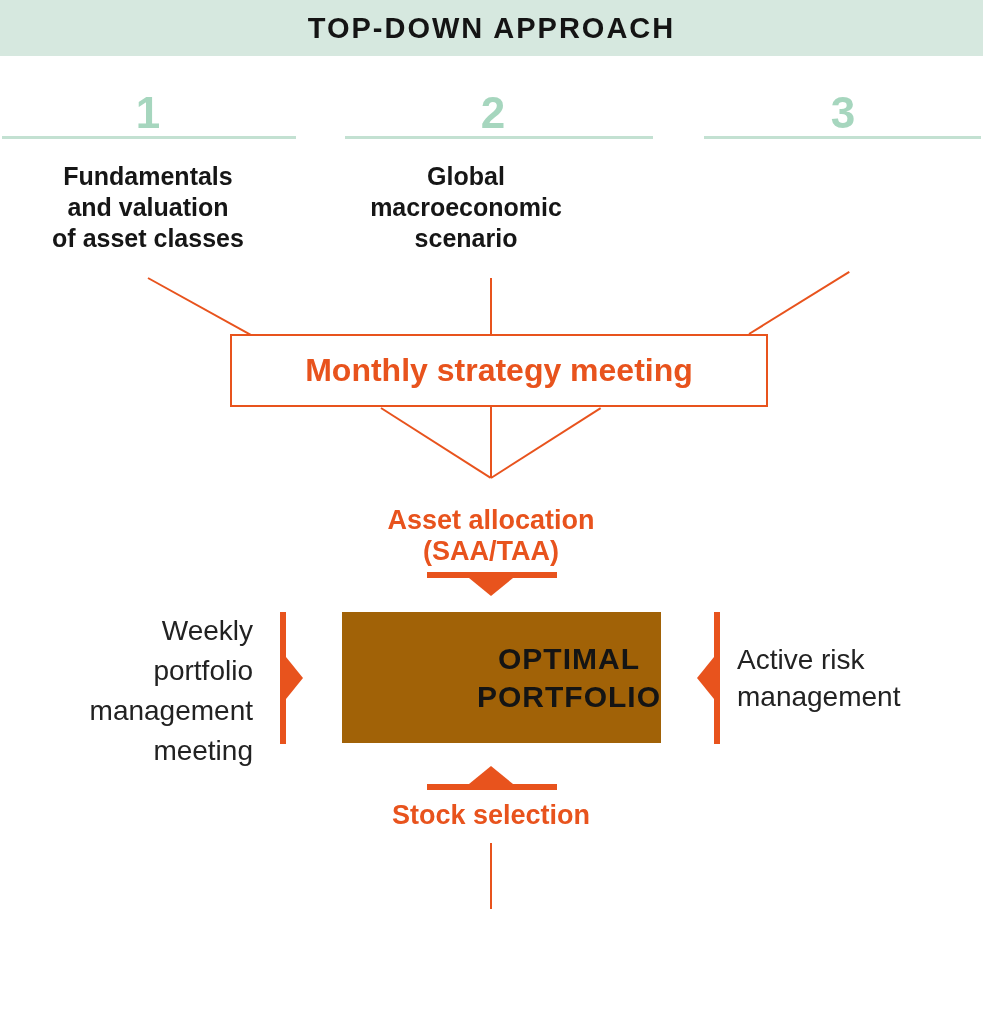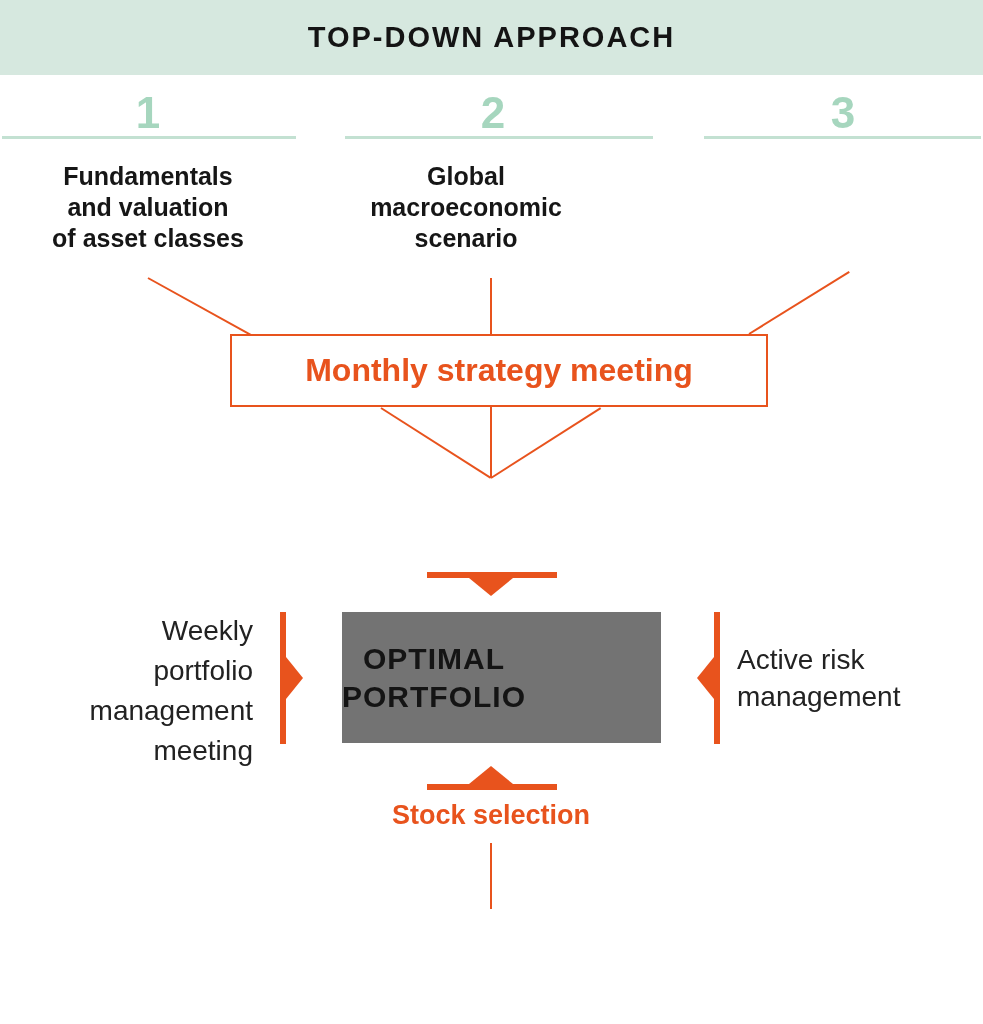--- a/index.html
+++ b/index.html
@@ -13,21 +13,21 @@
   }
   .abs { position: absolute; }
 
   
   .banner {
     left: 0; width: 983px;
     background: #d6e8df;
     display: flex; flex-direction: column;
     align-items: center; justify-content: center;
   }
-  .banner-top { top: 0; height: 75px; justify-content: center; }
+  .banner-top { top: 0; height: 56px; justify-content: center; }
   .banner-bottom { top: 909px; height: 115px; justify-content: flex-start; padding-top: 22px; box-sizing: border-box; }
   .banner-title {
     font-size: 29px; font-weight: 700; color: #141414;
     letter-spacing: 2px; white-space: nowrap;
   }
   .banner-subtitle {
     margin-top: 11px;
     font-size: 24px; font-weight: 700; color: #141414;
     letter-spacing: 0.5px; white-space: nowrap;
   }
@@ -96,22 +96,22 @@
   .tri-left {
     left: 697px; top: 657px;
     border-top: 21px solid transparent;
     border-bottom: 21px solid transparent;
     border-right: 17px solid #e8531d;
   }
 
   
   .portfolio-box {
     left: 342px; top: 612px; width: 319px; height: 131px;
-    background: #737373;
-    display: flex; align-items: center; justify-content: flex-start;
+    background: #a16207;
+    display: flex; align-items: center; justify-content: flex-end;
     text-align: center;
   }
   .portfolio-box span {
     font-size: 30px; font-weight: 700; color: #141414;
     letter-spacing: 1px; line-height: 38px; white-space: pre-line;
   }
 
   
   .side-note {
     font-size: 28px; font-weight: 400; color: #222222;
@@ -149,20 +149,22 @@
   <div class="abs oline diag" style="left:749px; top:333px; width:118px; transform:rotate(-31.8deg);"></div>
 
   <div class="abs meeting-box">
     <span>Monthly strategy meeting</span>
   </div>
 
   <div class="abs oline diag" style="left:381px; top:407px; width:130px; transform:rotate(32.5deg);"></div>
   <div class="abs oline vline" style="left:490px; top:407px; height:71px;"></div>
   <div class="abs oline diag" style="left:491px; top:477px; width:130px; transform:rotate(-32.5deg);"></div>
 
+  <div class="abs orange-note" style="left:491px; top:505px;">Asset allocation
+(SAA/TAA)</div>
 
   <div class="abs hbar" style="top:572px;"></div>
   <div class="abs tri tri-down"></div>
 
   <div class="abs portfolio-box">
     <span>OPTIMAL
 PORTFOLIO</span>
   </div>
 
   <div class="abs vbar" style="left:280px;"></div>

